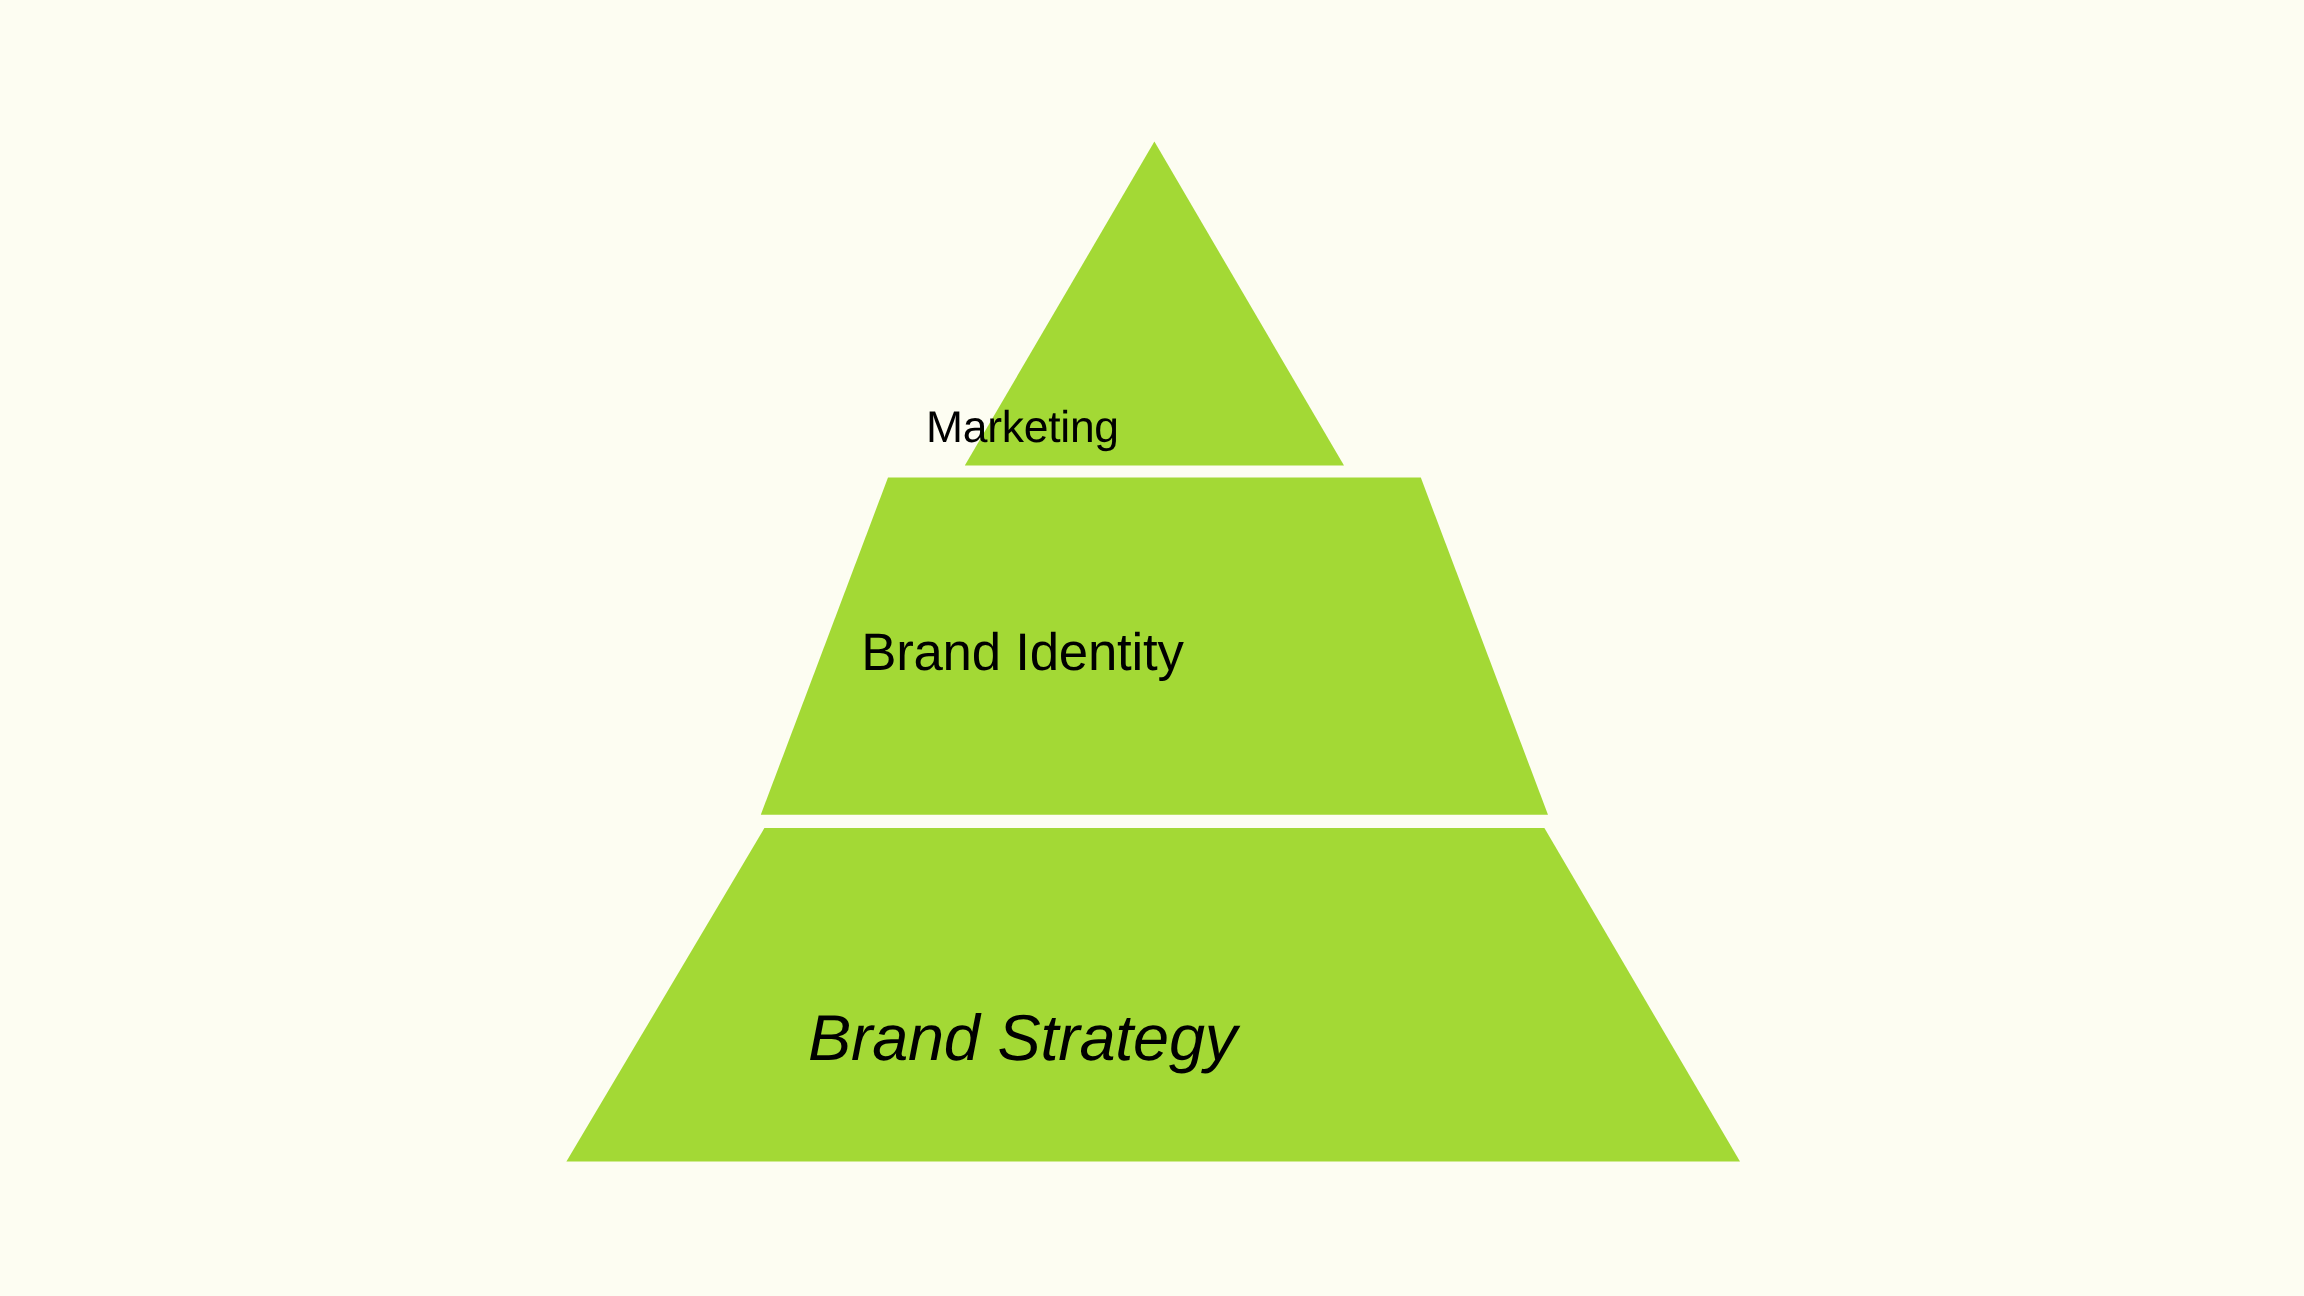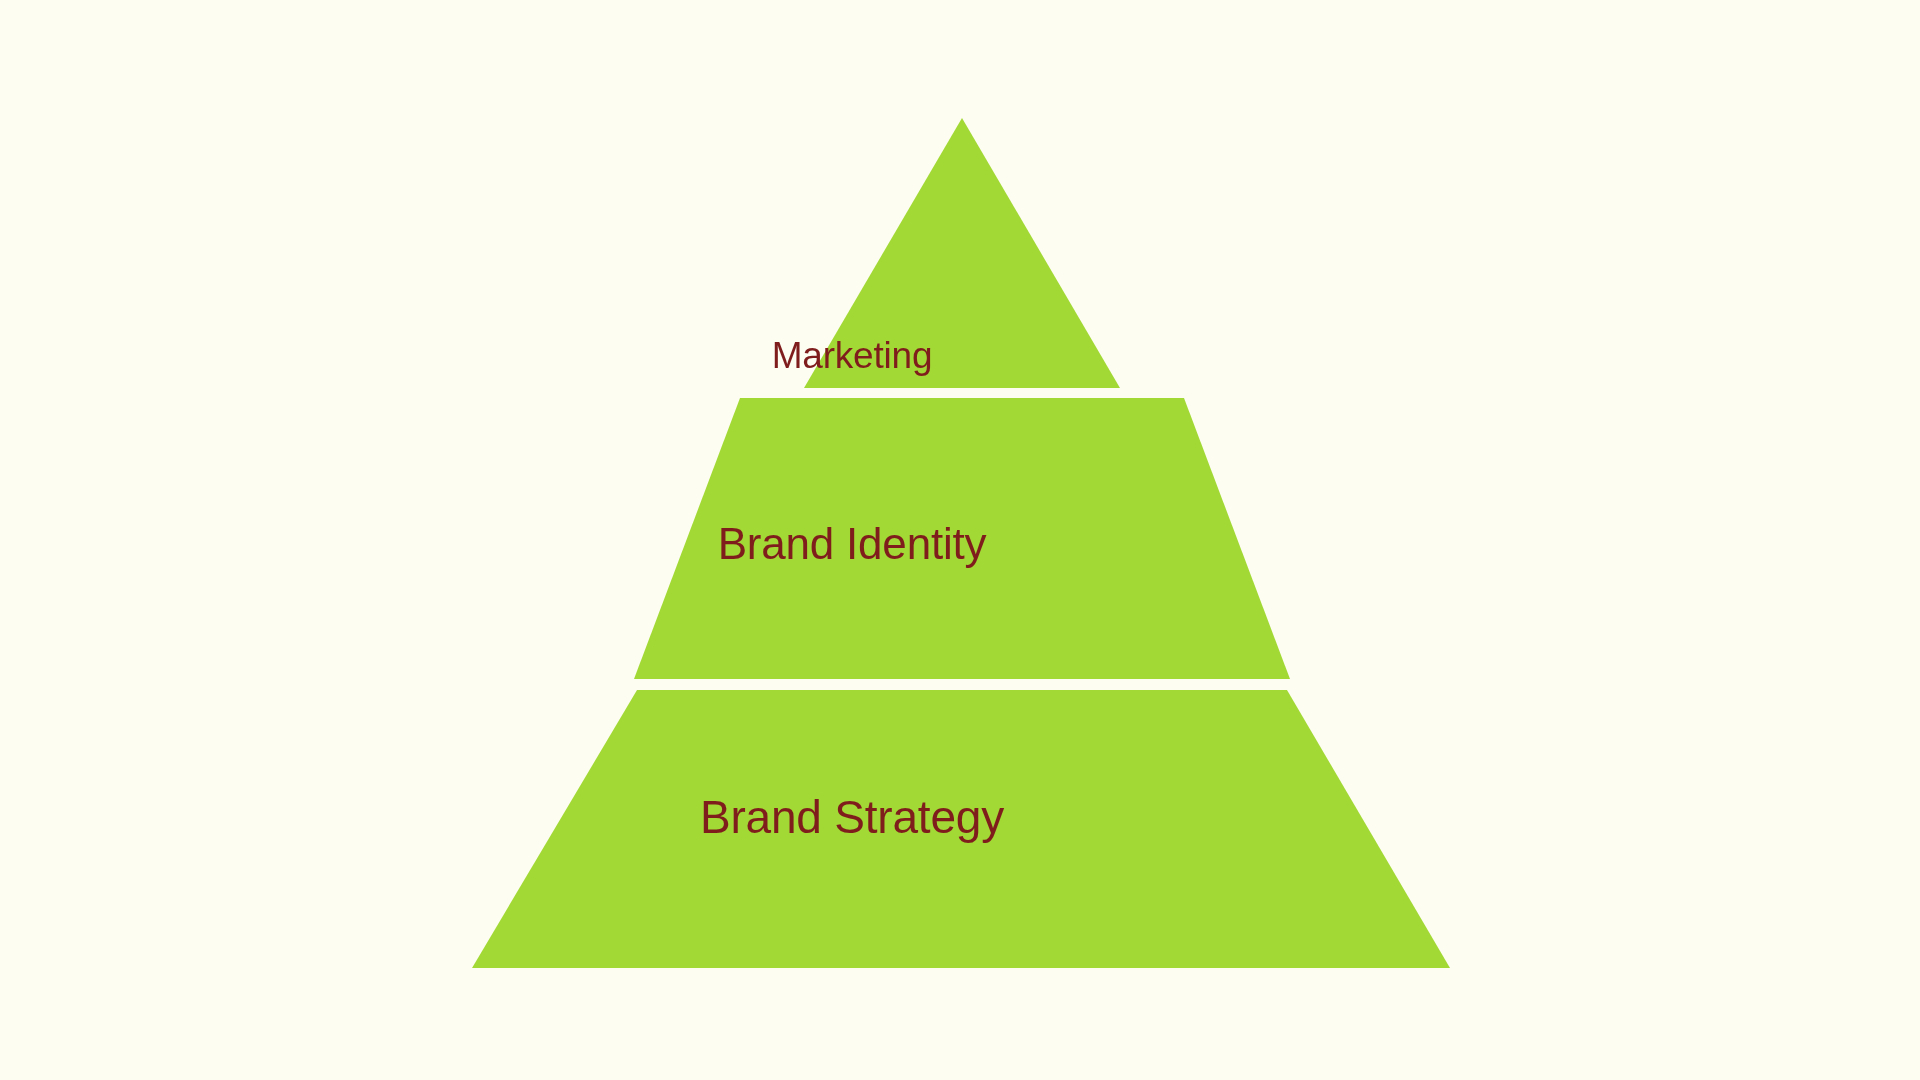--- a/index.html
+++ b/index.html
@@ -26,38 +26,39 @@
     left: 0;
     width: 1920px;
     height: 1080px;
     display: block;
   }
   .tier-label {
     position: absolute;
     left: 0;
     width: 1704px;
     text-align: center;
-    color: #7f1d1d;
+    color: #000000;
     font-family: "Liberation Sans", sans-serif;
     font-weight: 400;
     white-space: nowrap;
     line-height: 1;
     letter-spacing: -0.2px;
   }
   #label-tier-1 {
     top: 337px;
     font-size: 37px;
   }
   #label-tier-2 {
     top: 522px;
     font-size: 44px;
   }
   #label-tier-3 {
-    top: 794px;
-    font-size: 46px;
+    top: 838px;
+    font-size: 54px;
+    font-style: italic;
   }
 </style>
 </head>
 <body>
 
 <div id="canvas">
 
   <svg id="pyramid-svg" viewBox="0 0 1920 1080" xmlns="http://www.w3.org/2000/svg">
     <rect x="0" y="0" width="1920" height="1080" fill="#fdfdf2"></rect>
     <polygon id="shape-tier-1" fill="#a3d935" points="962,118 1120,388 804,388"></polygon>

